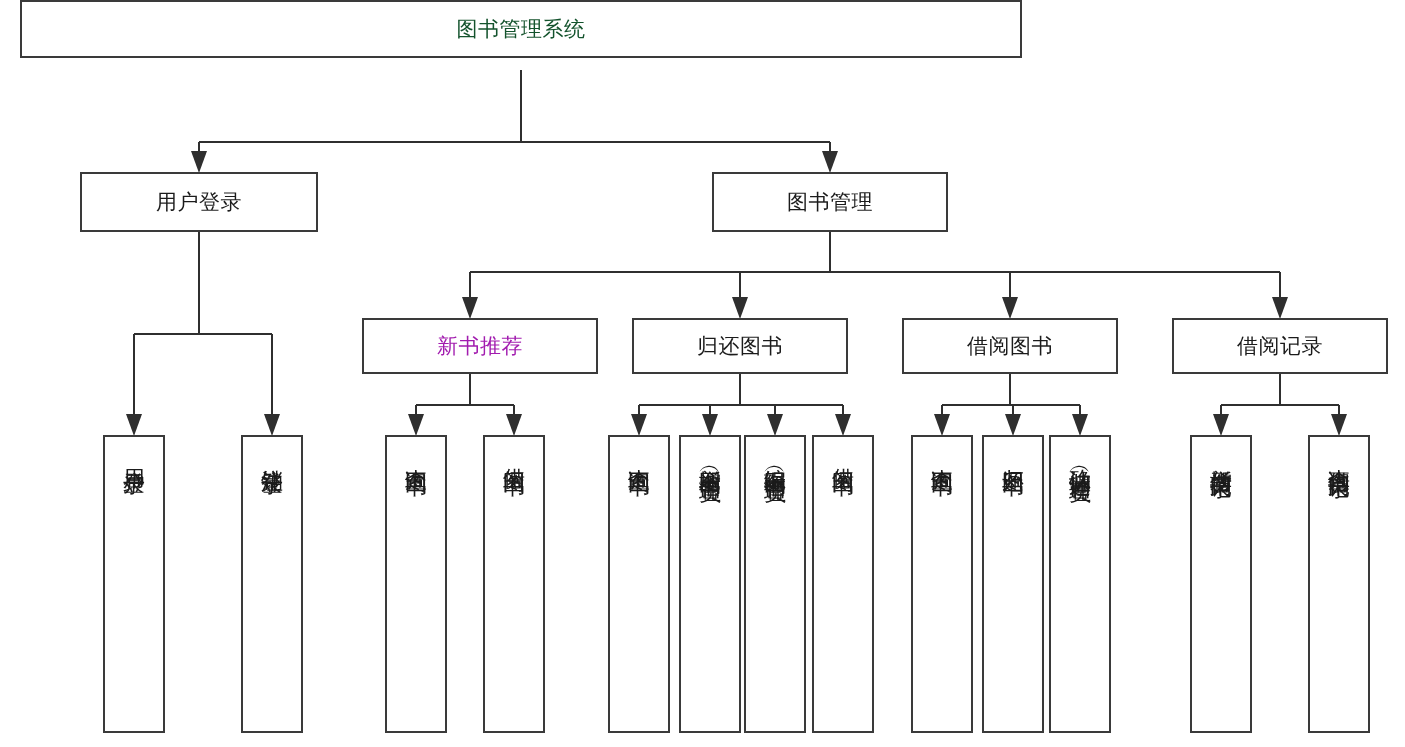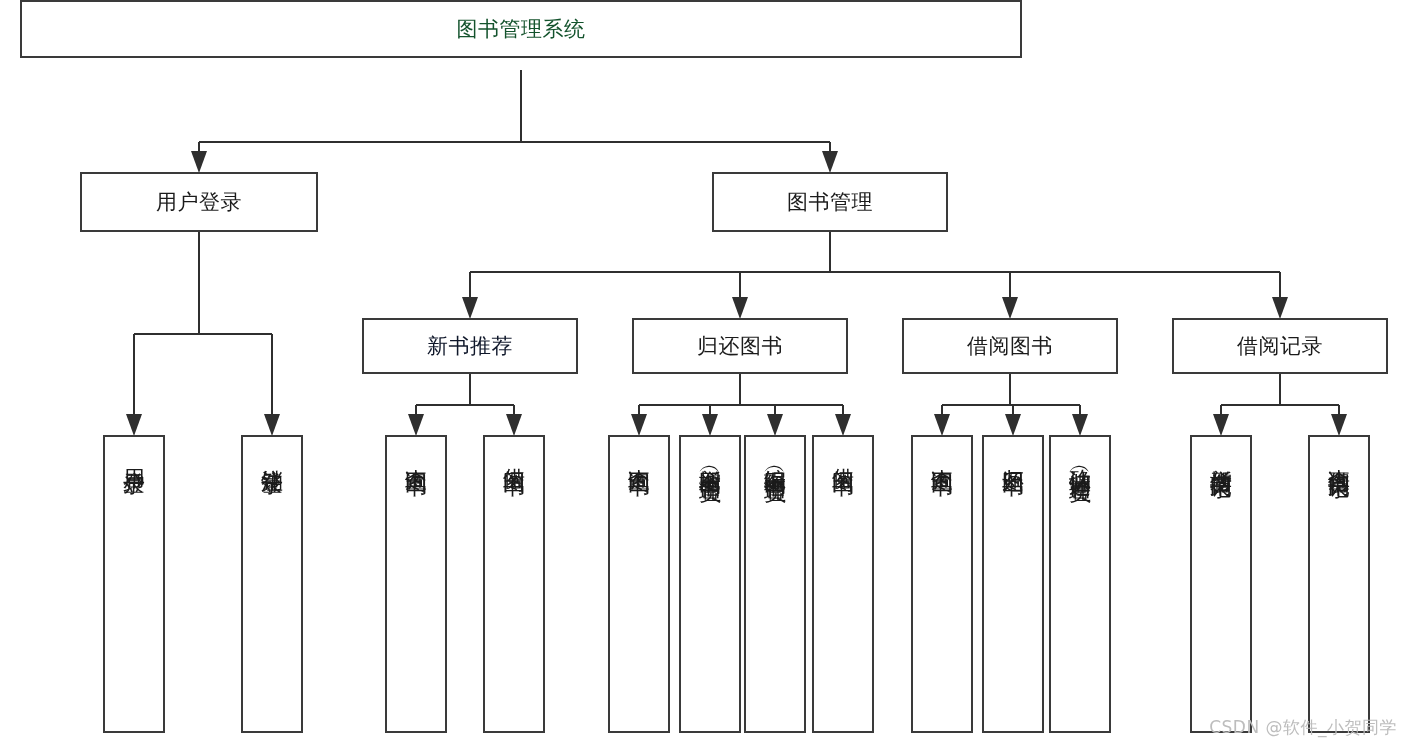--- a/index.html
+++ b/index.html
@@ -128,21 +128,21 @@
   <div id="nodes">
       <div class="node horiz" style="left: 20px; top: 0; width: 1002px; height: 58px; border-color: rgb(58, 58, 58); background: rgb(255, 255, 255); color: #14532d;">
         <span class="label">图书管理系统</span>
       </div>
       <div class="node horiz" style="left: 80px; top: 172px; width: 238px; height: 60px; border-color: rgb(58, 58, 58); background: rgb(255, 255, 255); color: rgb(27, 27, 27);">
         <span class="label">用户登录</span>
       </div>
       <div class="node horiz" style="left: 712px; top: 172px; width: 236px; height: 60px; border-color: rgb(58, 58, 58); background: rgb(255, 255, 255); color: rgb(27, 27, 27);">
         <span class="label">图书管理</span>
       </div>
-      <div class="node horiz" style="left: 362px; top: 318px; width: 216px; height: 56px; border-color: rgb(58, 58, 58); background: rgb(255, 255, 255); color: #0f172a; justify-content: center;">
+      <div class="node horiz" style="left: 362px; top: 318px; width: 236px; height: 56px; border-color: rgb(58, 58, 58); background: rgb(255, 255, 255); color: #a21caf; justify-content: center;">
         <span class="label">新书推荐</span>
       </div>
       <div class="node horiz" style="left: 632px; top: 318px; width: 216px; height: 56px; border-color: rgb(58, 58, 58); background: rgb(255, 255, 255); color: rgb(27, 27, 27);">
         <span class="label">归还图书</span>
       </div>
       <div class="node horiz" style="left: 902px; top: 318px; width: 216px; height: 56px; border-color: rgb(58, 58, 58); background: rgb(255, 255, 255); color: rgb(27, 27, 27);">
         <span class="label">借阅图书</span>
       </div>
       <div class="node horiz" style="left: 1172px; top: 318px; width: 216px; height: 56px; border-color: rgb(58, 58, 58); background: rgb(255, 255, 255); color: rgb(27, 27, 27);">
         <span class="label">借阅记录</span>
@@ -180,14 +180,13 @@
       <div class="node vert" style="left: 1049px; top: 435px; width: 62px; height: 298px; border-color: rgb(58, 58, 58); background: rgb(255, 255, 255); color: rgb(27, 27, 27);">
         <span class="label">确认归还（管理员）</span>
       </div>
       <div class="node vert" style="left: 1190px; top: 435px; width: 62px; height: 298px; border-color: rgb(58, 58, 58); background: rgb(255, 255, 255); color: rgb(27, 27, 27);">
         <span class="label">新增借阅记录</span>
       </div>
       <div class="node vert" style="left: 1308px; top: 435px; width: 62px; height: 298px; border-color: rgb(58, 58, 58); background: rgb(255, 255, 255); color: rgb(27, 27, 27);">
         <span class="label">查询借阅记录</span>
       </div>
     </div>
-  <div id="watermark">CSDN @软件_小贺同学</div>
 </div>
 
 </body></html>

